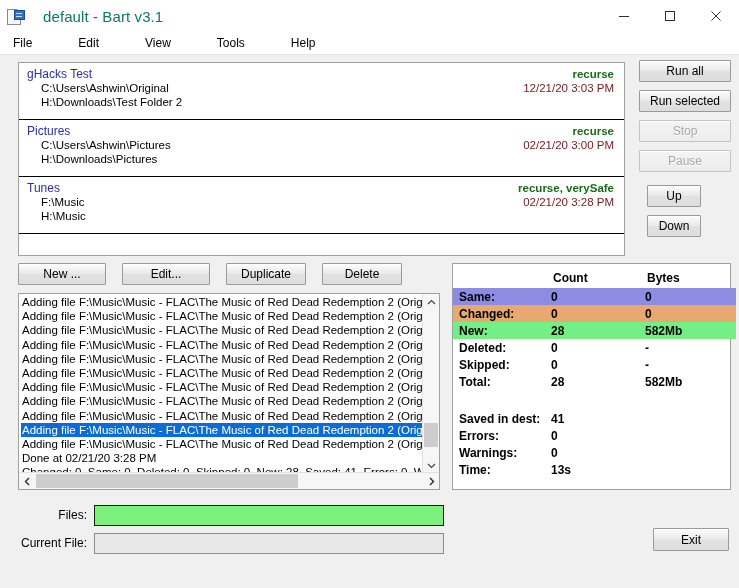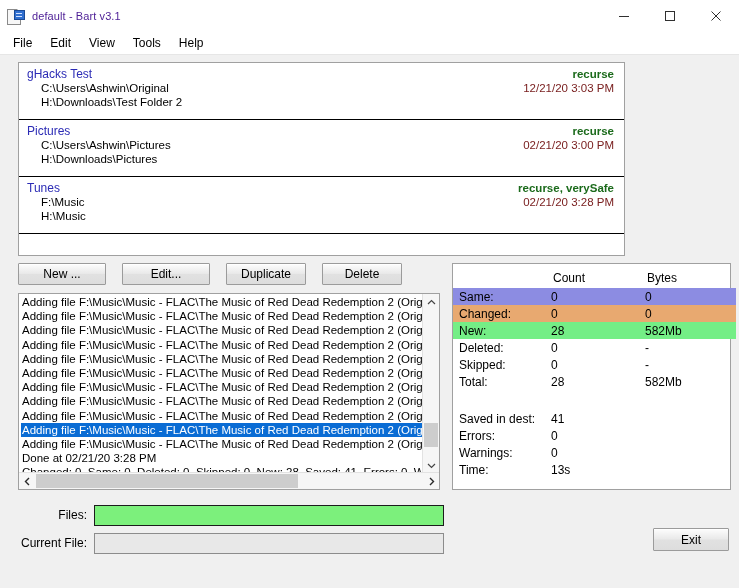--- a/index.html
+++ b/index.html
@@ -55,23 +55,24 @@
   }
   .app-icon .badge::after{
     content:"";
     position:absolute;
     left:1px; top:2px;
     width:6px;height:1px;
     background:#cfe0ff;
     box-shadow:0 3px 0 #cfe0ff;
   }
   .title-text {
-    font-size: 11px;
-    color: #4c1d95;
+    font-size: 15px;
+    color: #0f766e;
     letter-spacing: .1px;
+    margin-left: 11px;
   }
   .win-controls {
     position: absolute;
     right: 0; top: 0;
     height: 32px;
     display: flex;
   }
   .win-btn {
     width: 46px;
     height: 32px;
@@ -82,20 +83,21 @@
   }
   .win-btn svg { display:block; }
   
   .menubar {
     height: 22px;
     background: #ffffff;
     display: flex;
     align-items: center;
     padding-left: 7px;
     border-bottom: 1px solid #e6e6e6;
+    gap: 28px;
   }
   .menu-item {
     font-size: 12px;
     padding: 2px 9px 3px 6px;
     margin-right: 3px;
     color: #000;
   }
   
   .client {
     position: absolute;
@@ -287,21 +289,21 @@
   }
   .stats-table {
     width: 100%;
     border-collapse: collapse;
     font-size: 12px;
     table-layout: fixed;
   }
   .stats-table td, .stats-table th {
     padding: 0;
     height: 17px;
-    font-weight: normal;
+    font-weight: bold;
     text-align: left;
     vertical-align: middle;
     font-size: 12px;
   }
   .col-label { width: 92px; padding-left: 6px !important; }
   .col-count { width: 92px; }
   .col-bytes { width: 89px; }
   .stats-head td { text-align: left; height: 21px; padding-top: 3px !important; }
   .stats-head .col-count, .stats-head .col-bytes { padding-left: 2px; }
   .spacer-row td { height: 20px; }
@@ -394,20 +396,29 @@
     </div>
     <div class="job last">
       <div class="job-name">Tunes</div>
       <div class="job-path">F:\Music</div>
       <div class="job-path">H:\Music</div>
       <div class="job-flags">recurse, verySafe</div>
       <div class="job-date">02/21/20 3:28 PM</div>
     </div>
   </div>
 
+  <div class="side-btns">
+    <div class="btn">Run all</div>
+    <div class="btn">Run selected</div>
+    <div class="btn disabled">Stop</div>
+    <div class="btn disabled">Pause</div>
+    <div class="gap"></div>
+    <div class="btn up">Up</div>
+    <div class="btn down">Down</div>
+  </div>
 
   <div class="mid-btns">
     <div class="btn" style="left:0px;width:88px;">New ...</div>
     <div class="btn" style="left:208px;width:80px;">Duplicate</div>
     <div class="btn" style="left:104px;width:88px;">Edit...</div>
     <div class="btn" style="left:304px;width:80px;">Delete</div>
   </div>
 
   <div class="logbox">
     <div class="log-lines" id="log-lines">

